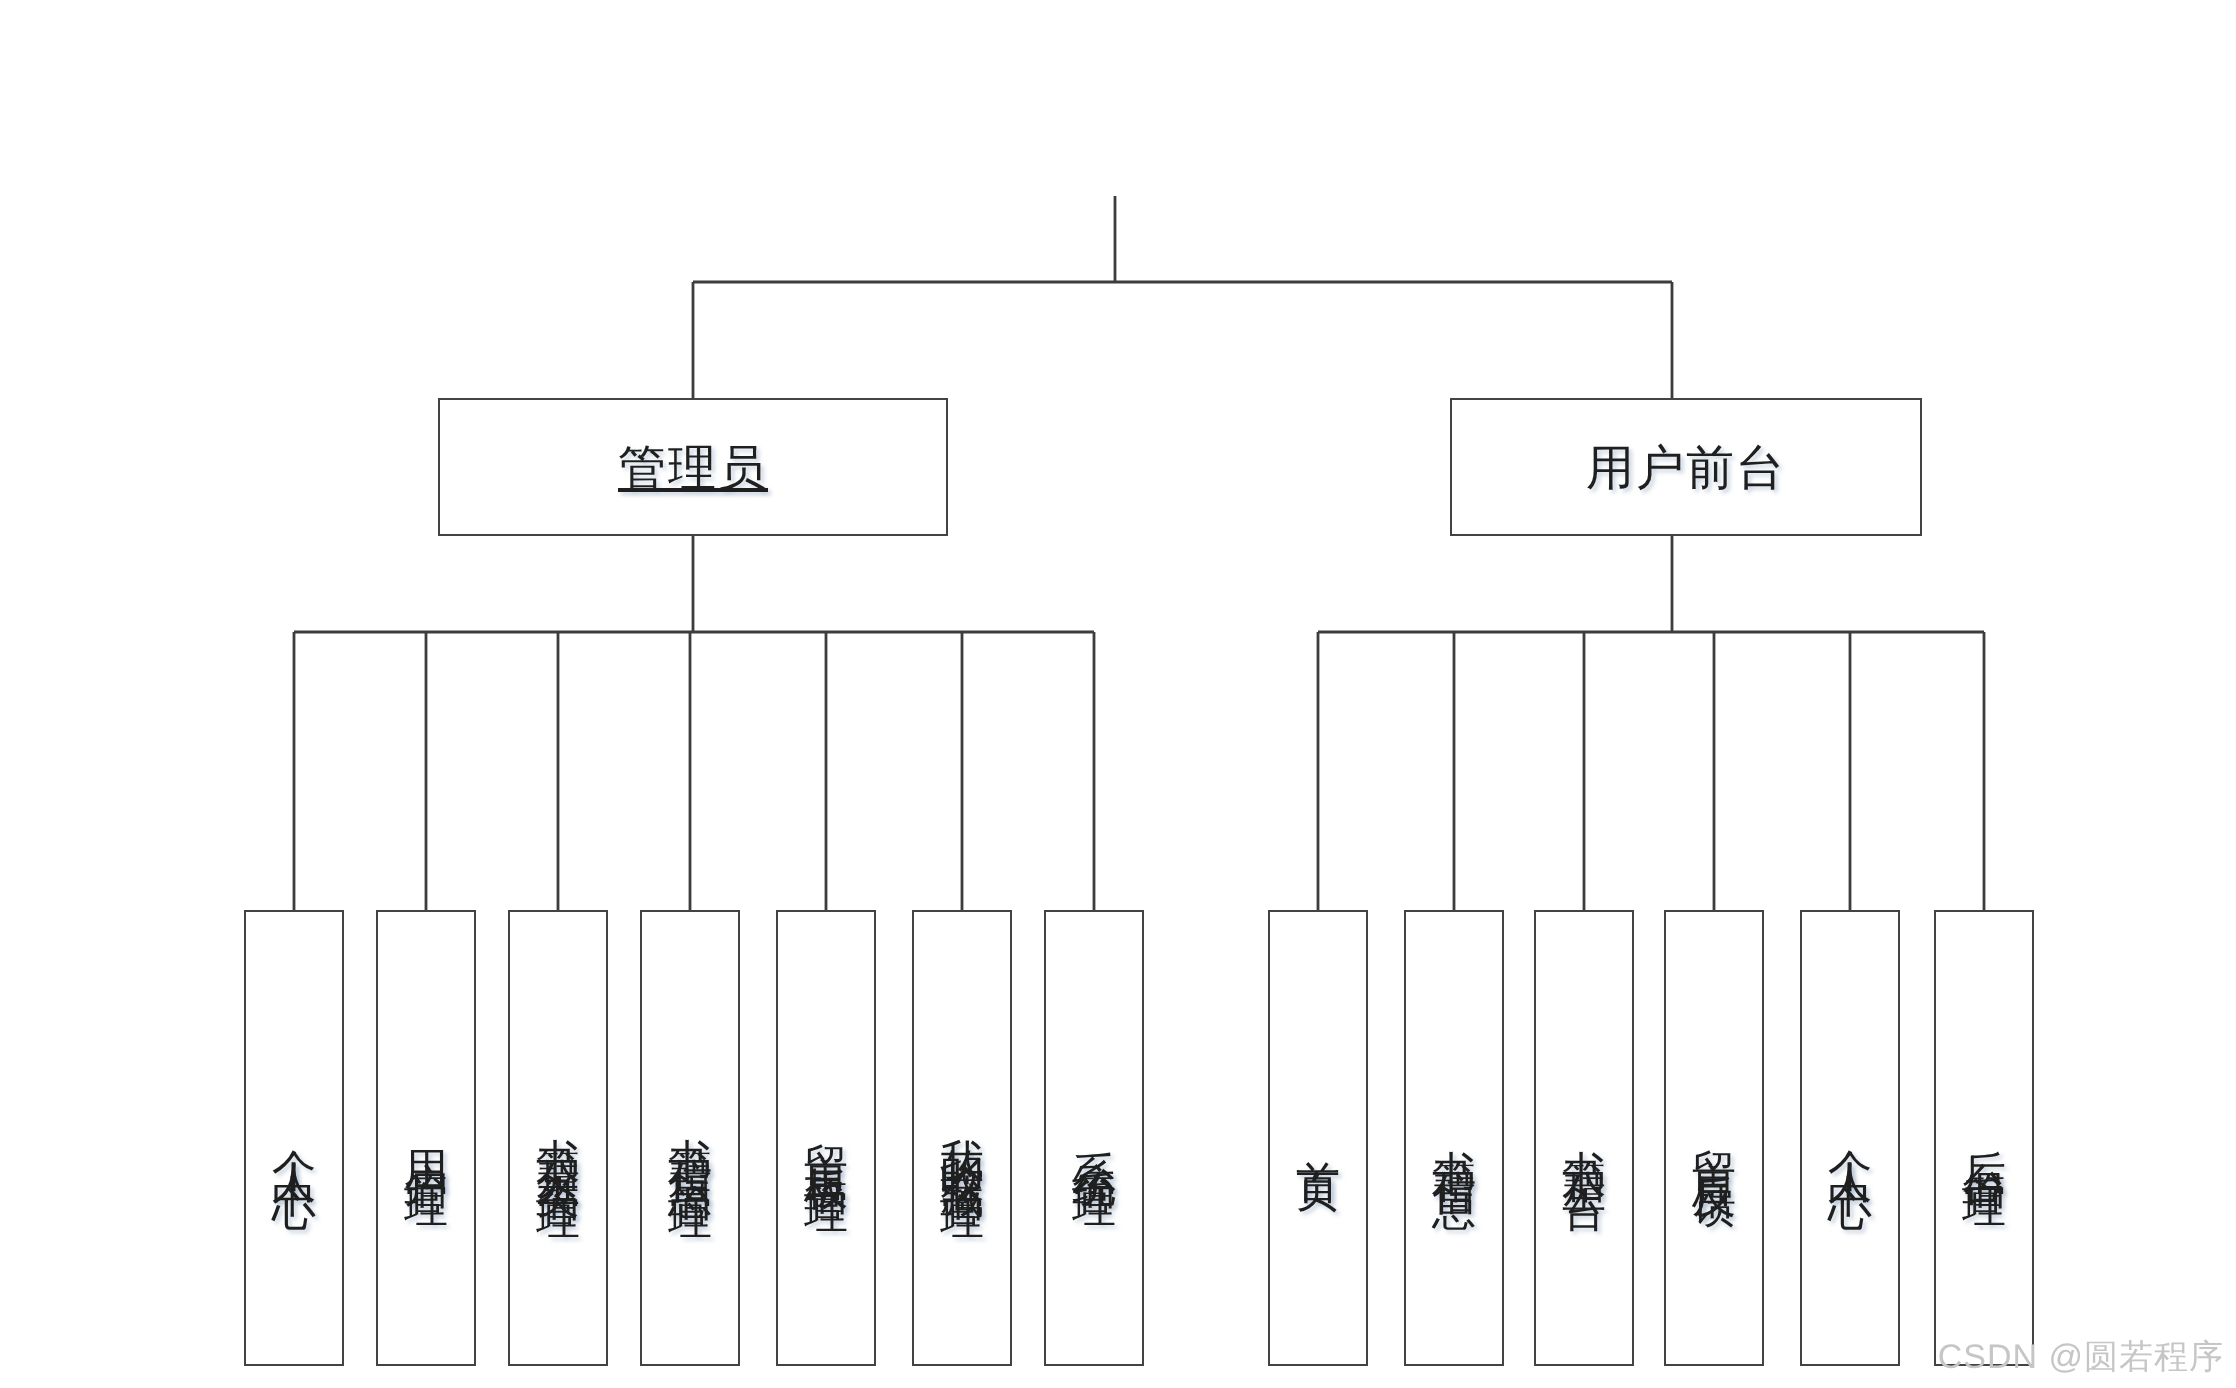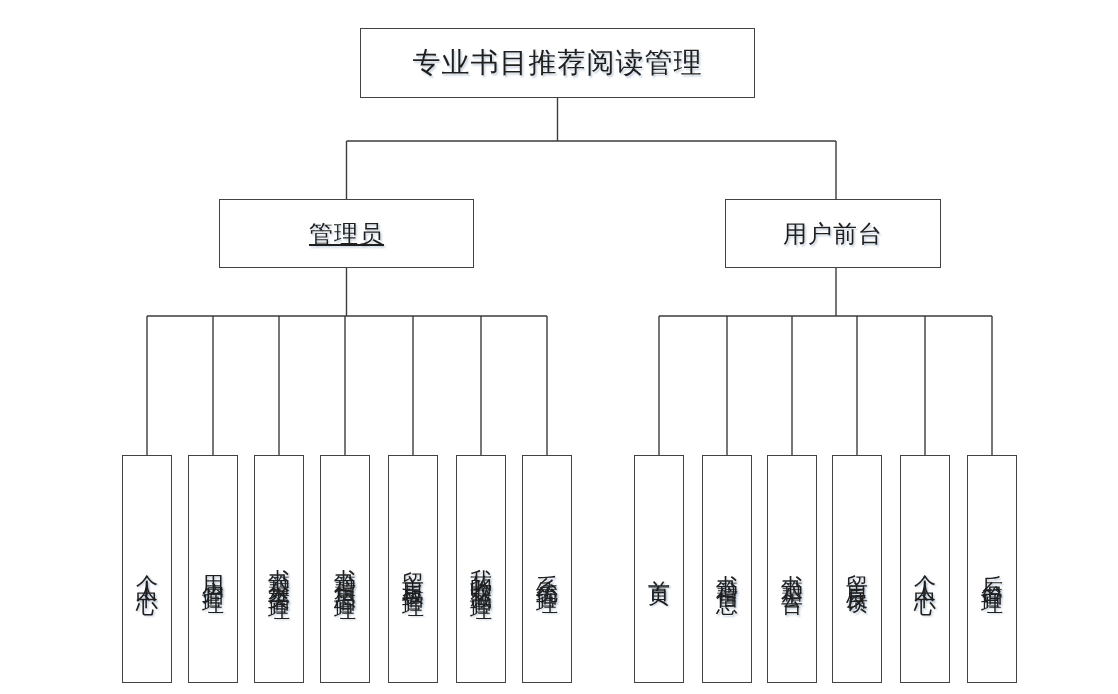--- a/index.html
+++ b/index.html
@@ -39,21 +39,21 @@
     font-size: 28px;
     letter-spacing: 1px;
   }
   .node.branch {
     top: 199px;
     height: 69px;
     font-size: 24px;
     letter-spacing: 1px;
   }
   .node.branch.admin  { left: 219px; width: 255px; text-decoration: underline; }
-  .node.branch.front  { left: 725px; width: 216px; }
+  .node.branch.front  { left: 725px; width: 236px; }
   .node.leaf {
     top: 455px;
     width: 50px; height: 228px;
     font-size: 22px;
     writing-mode: vertical-lr;
     text-orientation: upright;
     letter-spacing: 6px;
     line-height: 1;
   }
   .watermark {
@@ -89,35 +89,35 @@
       M836 268 L836 316
       M659 316 L992 316
       M659 316 L659 455
       M727 316 L727 455
       M792 316 L792 455
       M857 316 L857 455
       M925 316 L925 455
       M992 316 L992 455"></path>
   </svg>
 
-  <div class="node root">专业书目推荐阅读管理</div>
 
   <div class="node branch admin">管理员</div>
 
   <div class="node branch front">用户前台</div>
 
   <div class="node leaf" style="left:122px">个人中心</div>
   <div class="node leaf" style="left:188px">用户管理</div>
   <div class="node leaf" style="left:254px">书籍分类管理</div>
   <div class="node leaf" style="left:320px">书籍信息管理</div>
   <div class="node leaf" style="left:388px">留言板管理</div>
   <div class="node leaf" style="left:456px">我的收藏管理</div>
   <div class="node leaf" style="left:522px">系统管理</div>
 
   <div class="node leaf" style="left:634px">首页</div>
   <div class="node leaf" style="left:702px">书籍信息</div>
   <div class="node leaf" style="left:767px">书籍公告</div>
   <div class="node leaf" style="left:832px">留言反馈</div>
   <div class="node leaf" style="left:900px">个人中心</div>
   <div class="node leaf" style="left:967px">后台管理</div>
 
+  <div class="watermark">CSDN @圆若程序</div>
 
 </div>
 
 </body></html>

